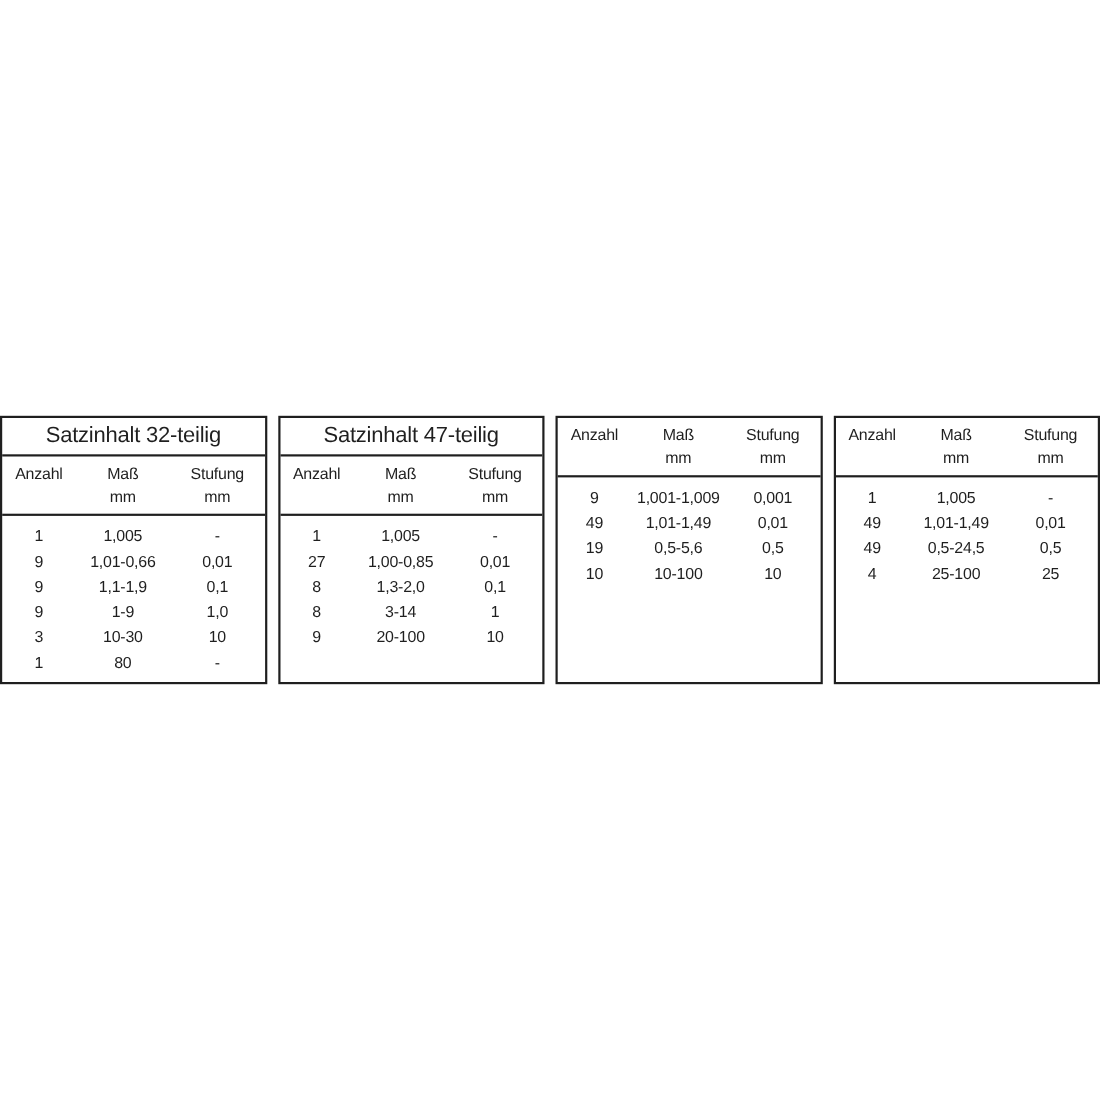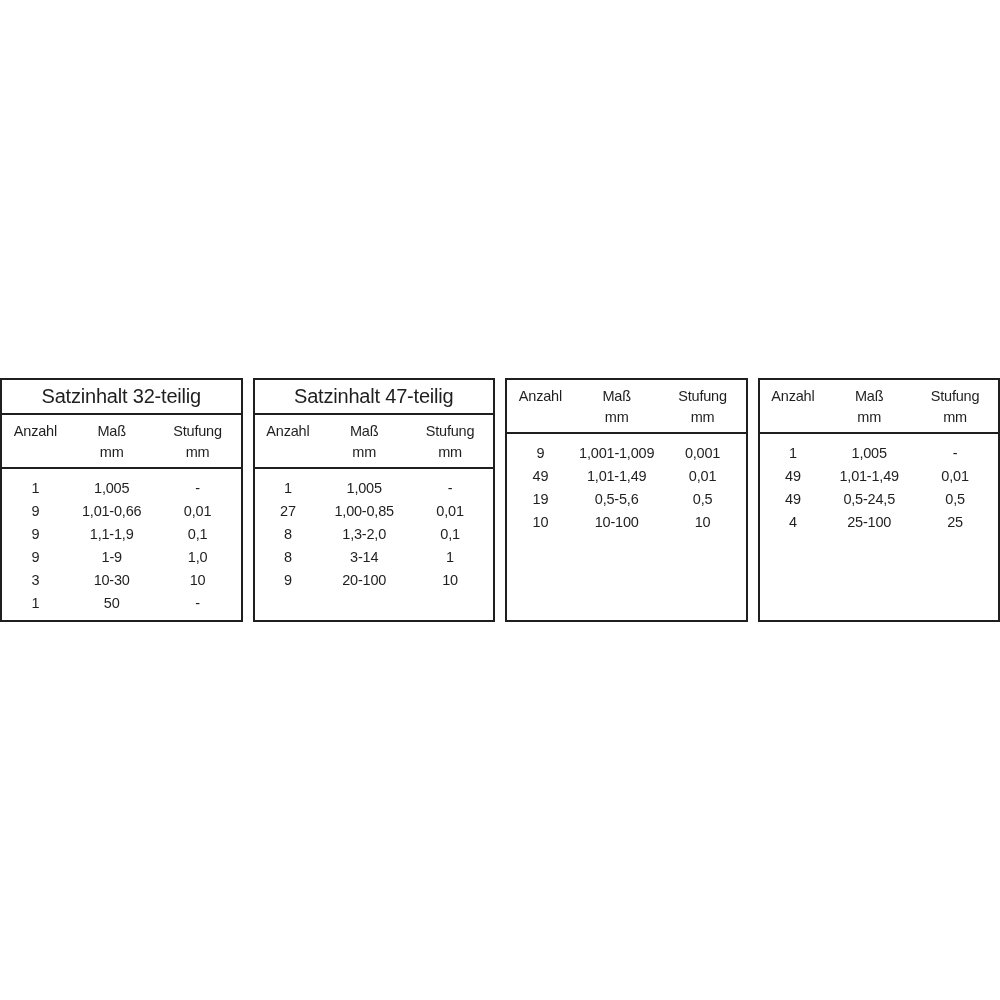--- a/index.html
+++ b/index.html
@@ -102,21 +102,21 @@
           <div class="cell">1-9</div>
           <div class="cell">1,0</div>
         </div>
         <div class="row">
           <div class="cell">3</div>
           <div class="cell">10-30</div>
           <div class="cell">10</div>
         </div>
         <div class="row">
           <div class="cell">1</div>
-          <div class="cell">50</div>
+          <div class="cell">80</div>
           <div class="cell">-</div>
         </div>
       </div>
   </section>
 
   <section class="spec-table">
     <div class="title">Satzinhalt 47-teilig</div>
     <div class="head">
       <div class="cell">Anzahl</div>
       <div class="cell">Maß</div>

